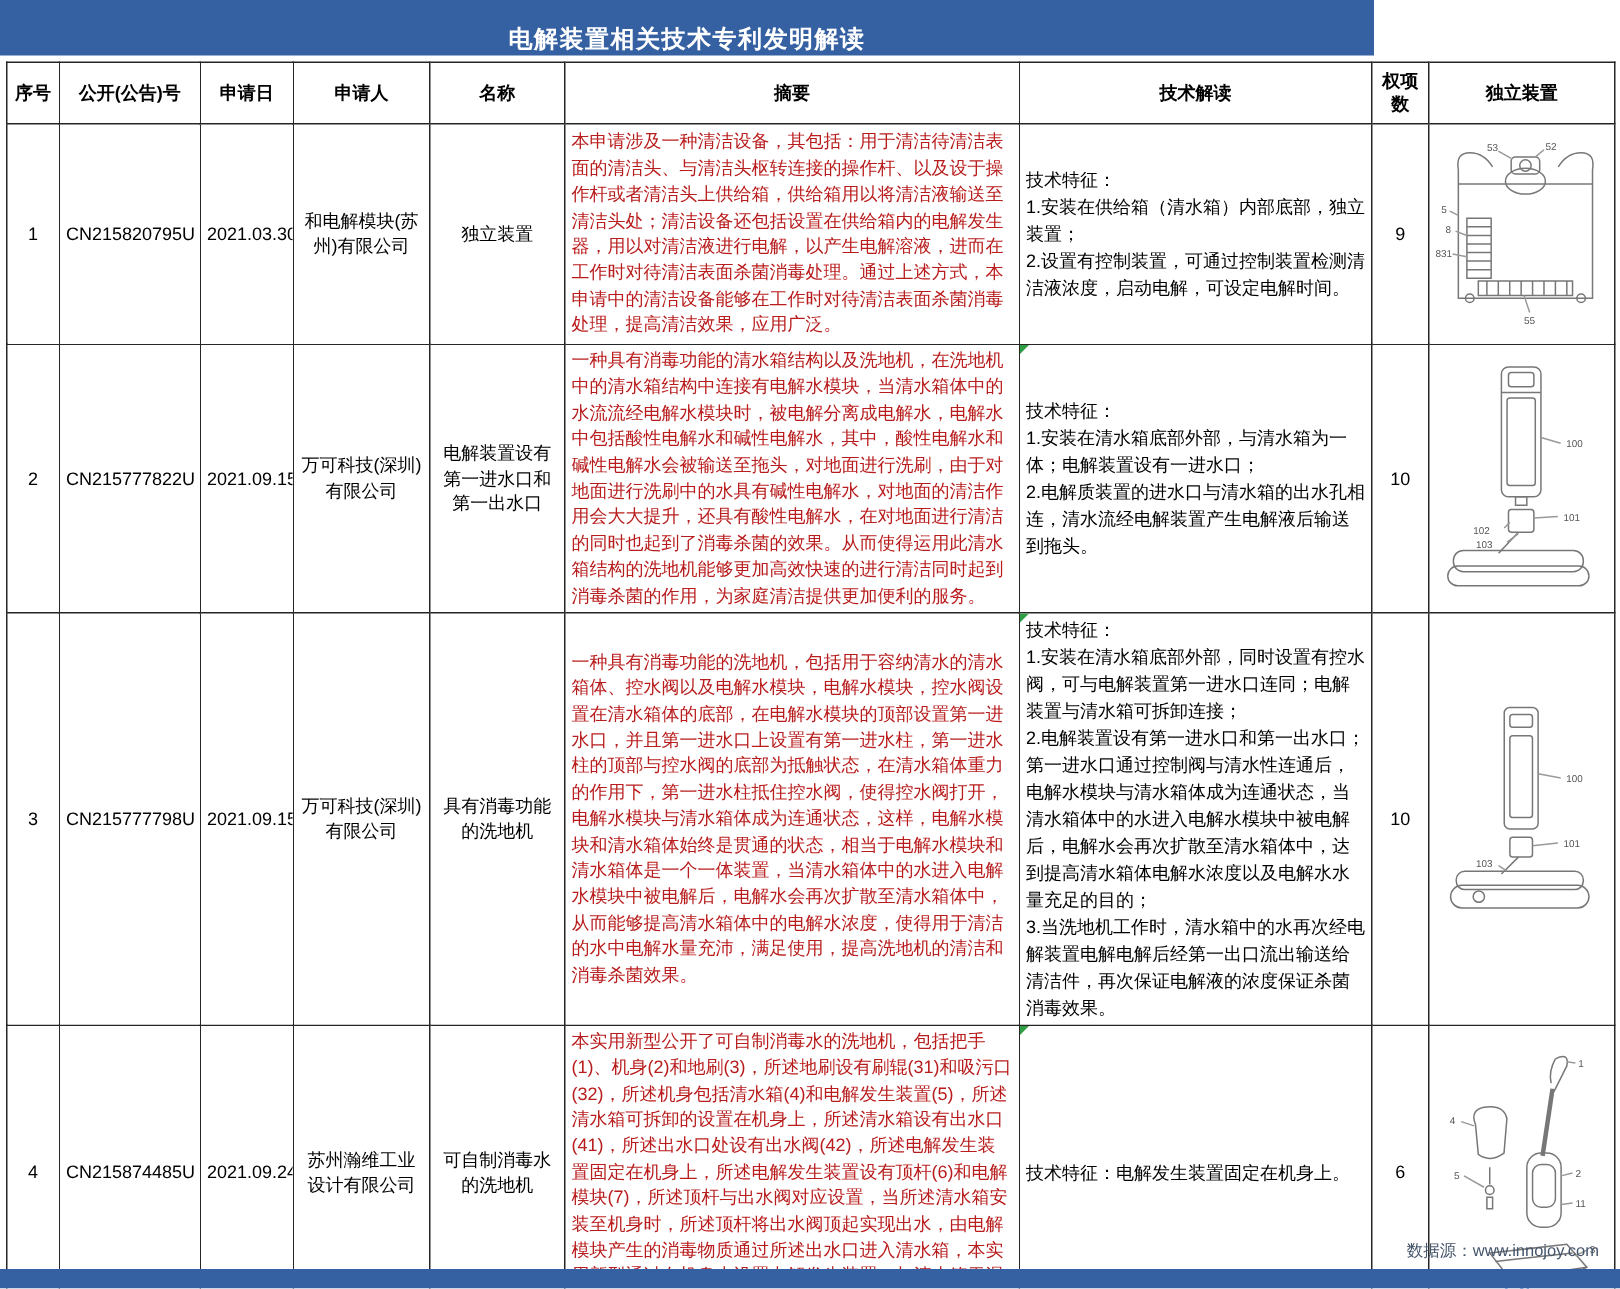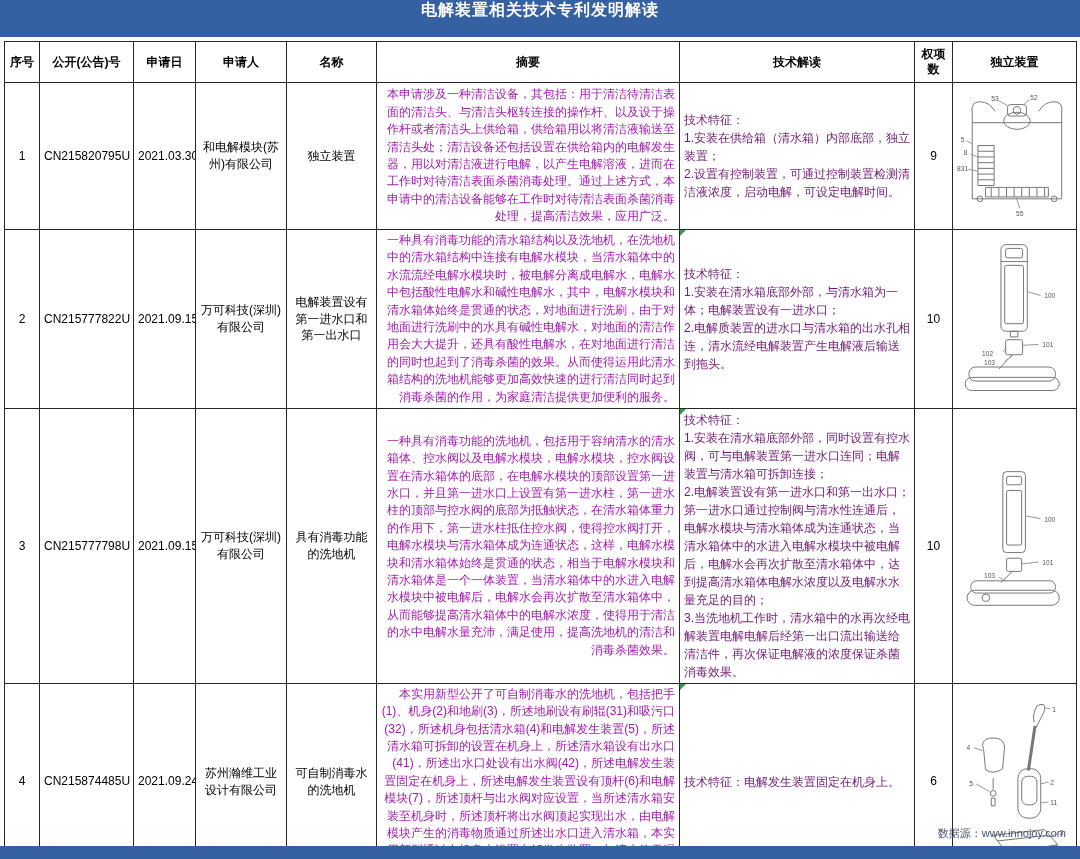--- a/index.html
+++ b/index.html
@@ -2,42 +2,42 @@
 <html><head>
 <meta charset="utf-8">
 <style>
   html,body{margin:0;padding:0;}
   body{
     width:1080px;height:859px;position:relative;background:#ffffff;
     font-family:"Liberation Sans","DejaVu Sans",sans-serif;color:#000;
     overflow:hidden;
   }
   .titlebar{
-    position:absolute;left:0;top:0;width:1080px;height:37px;background:#3560a1;
-    display:flex;align-items:flex-start;justify-content:center;
+    position:absolute;left:0;top:0;width:916px;height:37px;background:#3560a1;
+    display:flex;align-items:flex-end;justify-content:center;
     color:#fff;font-size:16px;font-weight:bold;letter-spacing:1px;
   }
   .bottombar{
     position:absolute;left:0;bottom:0;width:1080px;height:13px;background:#3560a1;
   }
   table.patent{
     position:absolute;left:4px;top:41px;width:1072px;
     border-collapse:collapse;table-layout:fixed;
   }
   table.patent th,table.patent td{
     border:1px solid #262626;vertical-align:middle;padding:2px 4px;
     font-size:12px;overflow:hidden;position:relative;background:#fff;
   }
   table.patent th{font-weight:bold;text-align:center;height:36px;line-height:1.25;}
   td.center{text-align:center;line-height:1.4;}
   td.abstract{
-    font-size:11px;line-height:1.45;text-align:right;padding:3px 5px;color:#a21caf;
+    font-size:11px;line-height:1.45;text-align:left;padding:3px 5px;color:#b91c1c;
   }
   td.tech{
-    font-size:11px;line-height:1.5;text-align:left;padding:3px 6px;color:#701a75;
+    font-size:11px;line-height:1.5;text-align:left;padding:3px 6px;color:#000000;
     white-space:pre-line;
   }
   td.figure{text-align:center;padding:2px;}
   .comment-tri{
     position:absolute;top:0;left:0;width:0;height:0;
     border-top:6px solid #2f9e44;border-right:6px solid transparent;
   }
   tr.r1 td{height:142px;} tr.r2 td{height:164px;} tr.r3 td{height:252px;} tr.r4 td{height:184px;}
   svg.fig{display:block;margin:0 auto;}
   svg.fig *{vector-effect:non-scaling-stroke;}
@@ -126,21 +126,21 @@
         </svg>
       </td>
     </tr>
 
     <tr class="r2">
       <td class="center">2</td>
       <td class="center">CN215777822U</td>
       <td class="center">2021.09.15</td>
       <td class="center">万可科技(深圳)有限公司</td>
       <td class="center">电解装置设有第一进水口和第一出水口</td>
-      <td class="abstract">一种具有消毒功能的清水箱结构以及洗地机，在洗地机中的清水箱结构中连接有电解水模块，当清水箱体中的水流流经电解水模块时，被电解分离成电解水，电解水中包括酸性电解水和碱性电解水，其中，电解水模块和清水箱体始终是贯通的状态，对地面进行洗刷，由于对地面进行洗刷中的水具有碱性电解水，对地面的清洁作用会大大提升，还具有酸性电解水，在对地面进行清洁的同时也起到了消毒杀菌的效果。从而使得运用此清水箱结构的洗地机能够更加高效快速的进行清洁同时起到消毒杀菌的作用，为家庭清洁提供更加便利的服务。</td>
+      <td class="abstract">一种具有消毒功能的清水箱结构以及洗地机，在洗地机中的清水箱结构中连接有电解水模块，当清水箱体中的水流流经电解水模块时，被电解分离成电解水，电解水中包括酸性电解水和碱性电解水，其中，酸性电解水和碱性电解水会被输送至拖头，对地面进行洗刷，由于对地面进行洗刷中的水具有碱性电解水，对地面的清洁作用会大大提升，还具有酸性电解水，在对地面进行清洁的同时也起到了消毒杀菌的效果。从而使得运用此清水箱结构的洗地机能够更加高效快速的进行清洁同时起到消毒杀菌的作用，为家庭清洁提供更加便利的服务。</td>
       <td class="tech">技术特征：
 1.安装在清水箱底部外部，与清水箱为一体；电解装置设有一进水口；
 2.电解质装置的进水口与清水箱的出水孔相连，清水流经电解装置产生电解液后输送到拖头。<div class="comment-tri" style="border-top-color: rgb(47, 158, 68);"></div></td>
       <td class="center">10</td>
       <td class="figure">
         <svg class="fig" width="118" height="160" viewBox="0 0 124 170">
           <g stroke="#777" fill="none" stroke-width="1">
             <rect x="46" y="6" width="28" height="92" rx="5"></rect>
             <rect x="51" y="10" width="18" height="10" rx="2"></rect>
             <line x1="46" y1="24" x2="74" y2="24"></line>

